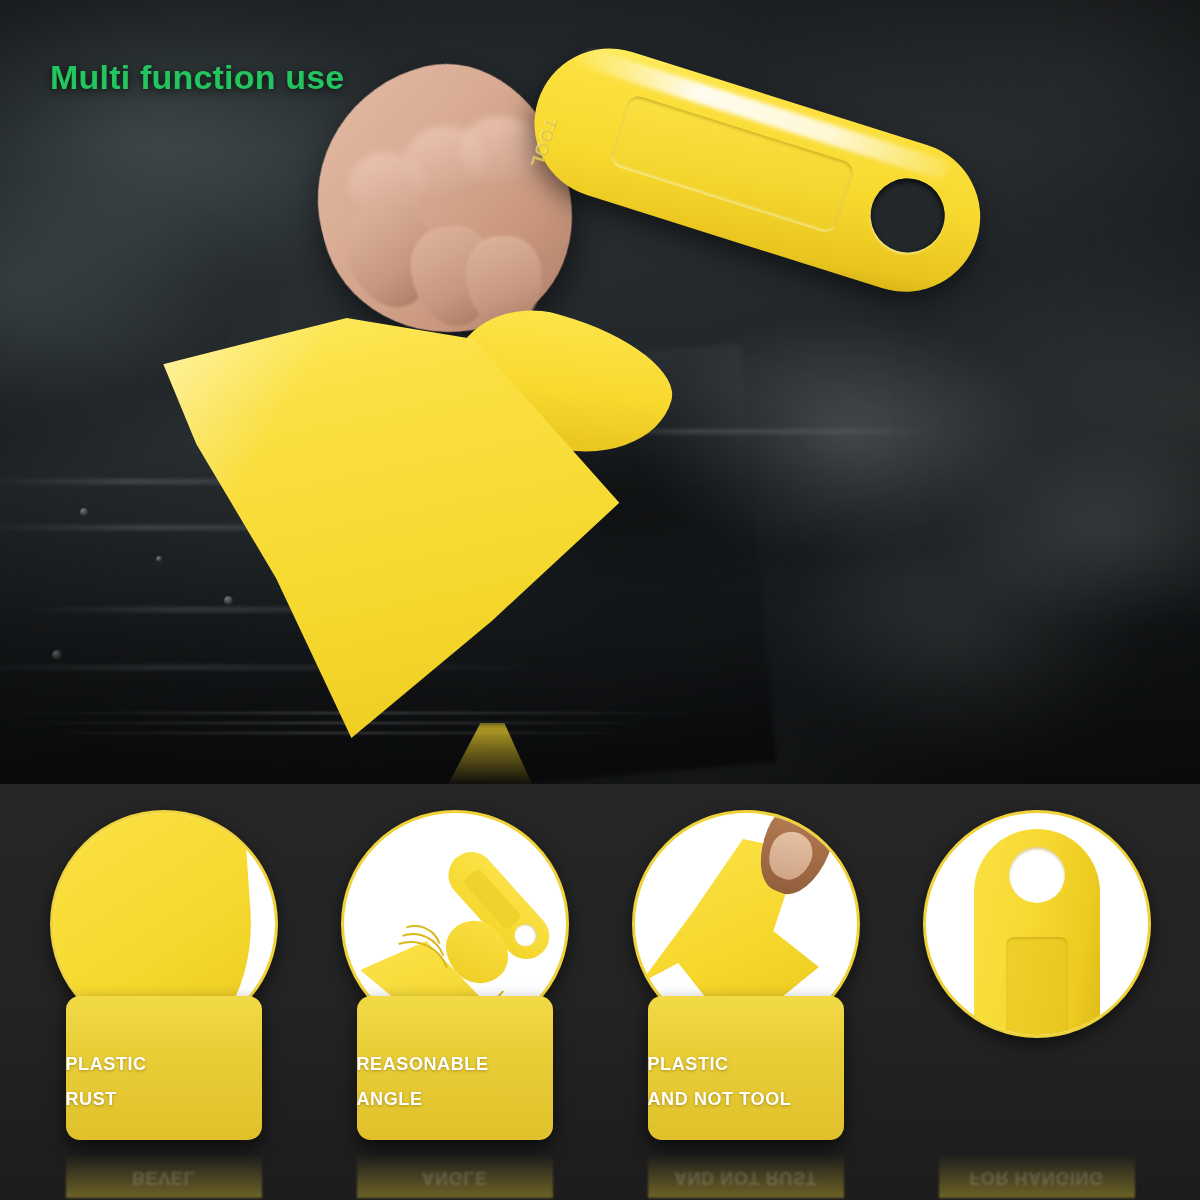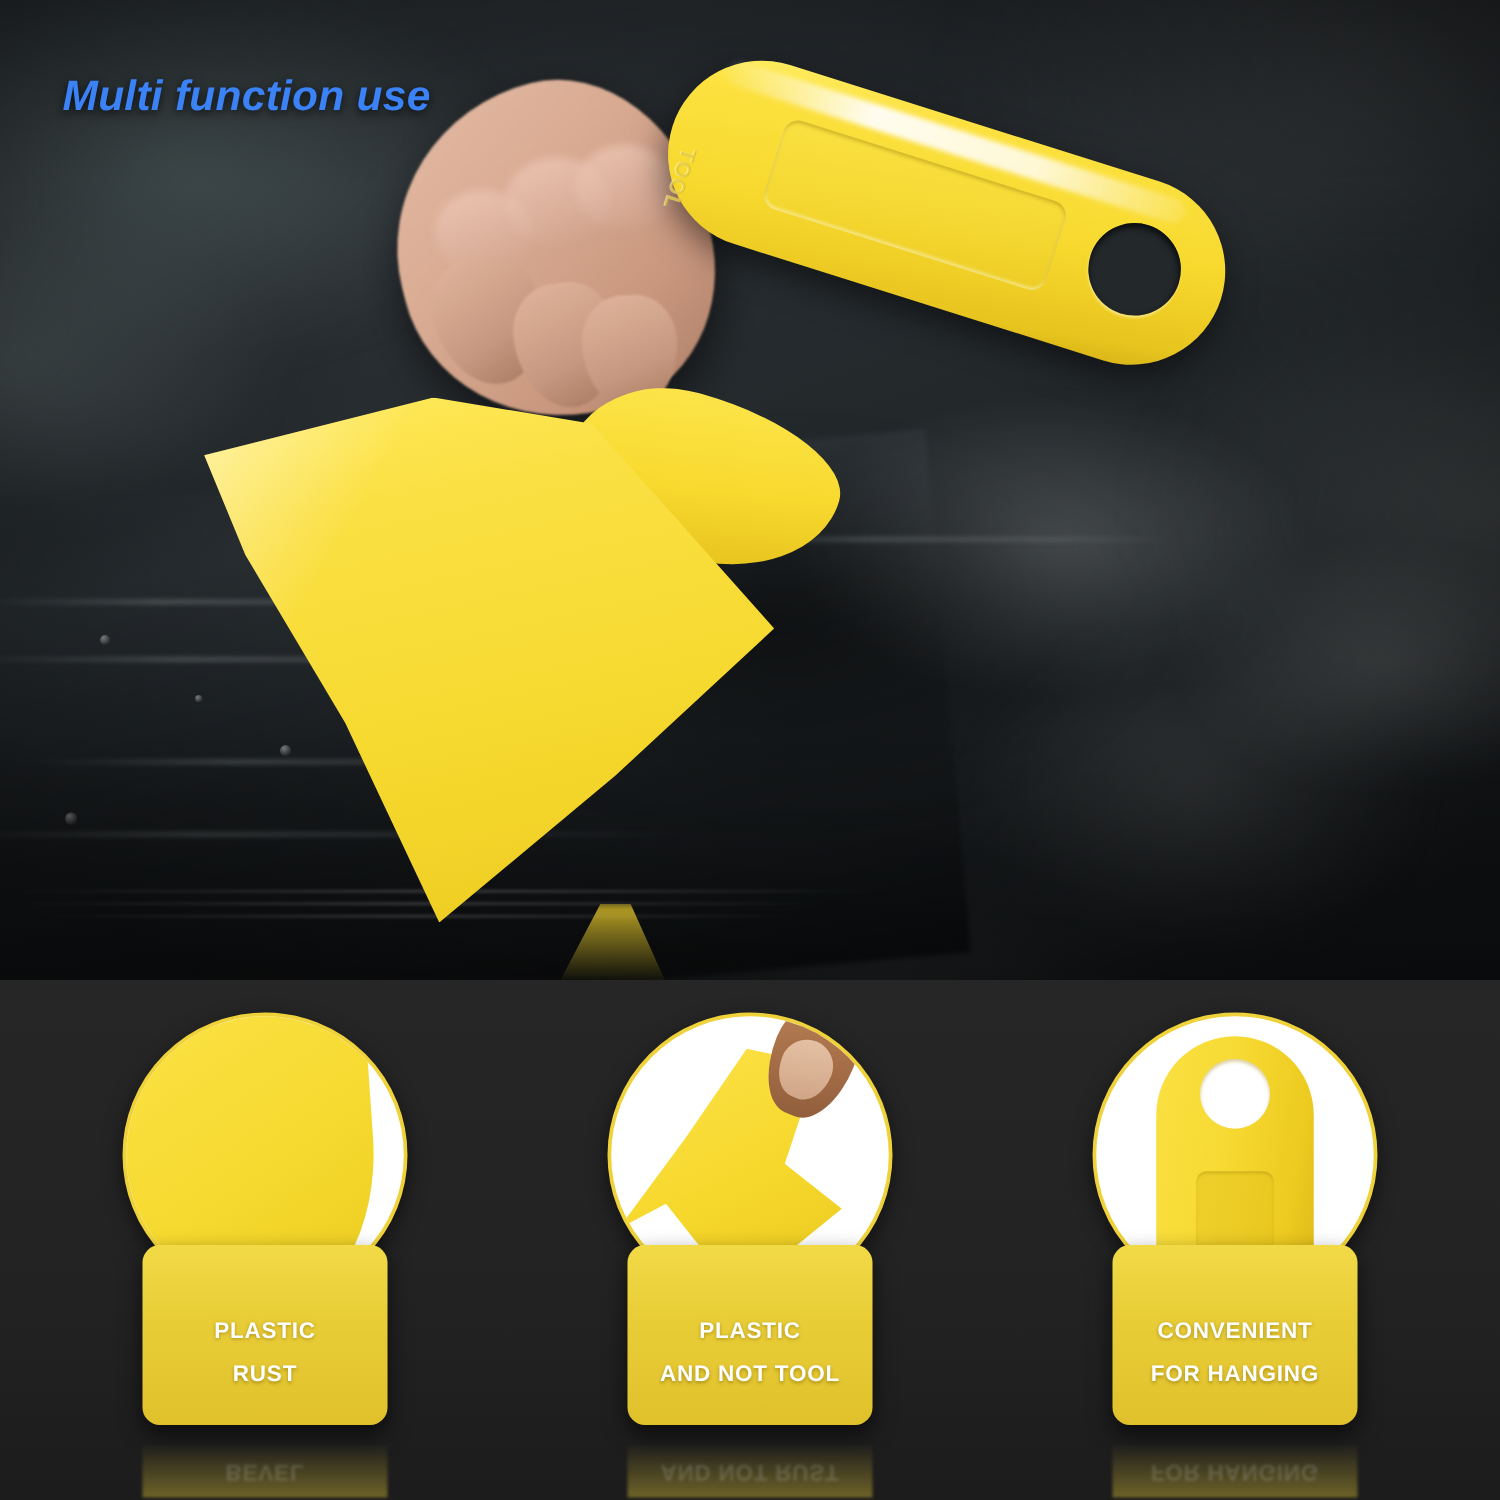--- a/index.html
+++ b/index.html
@@ -156,23 +156,22 @@
   .blade-reflect {
     position:absolute; left:300px; top:705px; width:120px; height:64px;
     background:linear-gradient(180deg, rgba(246,214,44,.75), rgba(246,214,44,0));
     clip-path:polygon(42% 0%, 62% 0%, 86% 100%, 14% 100%);
     filter:blur(3px);
   }
 
   
   .hero-title {
     position:absolute; left:50px; top:58px;
-    font-size:34px; font-weight:bold; color:#3b82f6; letter-spacing:.2px;
+    font-size:34px; font-weight:bold; color:#22c55e; letter-spacing:.2px;
     text-shadow:0 2px 8px rgba(0,0,0,.75);
-    font-style:italic;
   }
   .hero-sub {
     position:absolute; right:30px; top:615px;
     width:540px; text-align:right;
     font-size:40px; font-weight:300; line-height:1.62; color:#fff;
     text-shadow:0 2px 10px rgba(0,0,0,.8);
   }
   .hero-sub .ln { display:block; }
 
   
@@ -284,21 +283,21 @@
   }
 
   
   .plaque {
     position:absolute; left:50%; transform:translateX(-50%);
     top:212px; width:196px; height:144px;
     background:linear-gradient(180deg,#F2DA47 0%,#E9CE38 38%,#E0C12C 100%);
     border-radius:14px;
     box-shadow:0 8px 18px rgba(0,0,0,.6);
     display:flex; flex-direction:column;
-    align-items:center; justify-content:center; gap:14px;
+    align-items:flex-start; justify-content:center; gap:14px;
     padding-top:28px;
   }
   .plaque .ln {
     font-size:18px; font-weight:bold; color:#fff; letter-spacing:.6px;
     text-shadow:0 1px 3px rgba(120,95,0,.55);
     white-space:nowrap;
   }
   .plaque-reflect {
     position:absolute; left:50%; transform:translateX(-50%) scaleY(-1);
     top:358px; width:196px; height:56px;
@@ -388,20 +387,45 @@
         </div>
         <div class="plaque">
           <span class="ln">PLASTIC</span>
           <span class="ln">RUST</span>
         </div>
         <div class="plaque-reflect">
           <span class="rt">BEVEL</span>
         </div>
       </div>
 
+      <div class="card">
+        <div class="circle">
+          <div class="circle-inner c2-wrap">
+            <div class="c2-handle">
+              <div class="c2-hole"></div>
+              <div class="c2-panel"></div>
+            </div>
+            <div class="c2-neck"></div>
+            <div class="c2-blade"></div>
+            <div class="arc" style="left:44px;  top:112px; width:54px; height:54px; transform:rotate(26deg);"></div>
+            <div class="arc" style="left:36px;  top:120px; width:66px; height:66px; transform:rotate(26deg);"></div>
+            <div class="arc" style="left:28px;  top:128px; width:78px; height:78px; transform:rotate(26deg);"></div>
+            <div class="arc" style="left:114px; top:140px; width:50px; height:50px; transform:rotate(168deg);"></div>
+            <div class="arc" style="left:110px; top:146px; width:62px; height:62px; transform:rotate(168deg);"></div>
+            <div class="arc" style="left:106px; top:152px; width:74px; height:74px; transform:rotate(168deg);"></div>
+          </div>
+        </div>
+        <div class="plaque">
+          <span class="ln">REASONABLE</span>
+          <span class="ln">ANGLE</span>
+        </div>
+        <div class="plaque-reflect">
+          <span class="rt">ANGLE</span>
+        </div>
+      </div>
 
       <div class="card">
         <div class="circle">
           <div class="circle-inner">
             <div class="c3-blade"></div>
             <div class="c3-thumb">
               <div class="c3-nail"></div>
             </div>
           </div>
         </div>
@@ -415,24 +439,20 @@
       </div>
 
       <div class="card">
         <div class="circle">
           <div class="circle-inner">
             <div class="c4-handle"></div>
             <div class="c4-hole"></div>
             <div class="c4-panel"></div>
           </div>
         </div>
-        <div class="plaque">
-          <span class="ln">CONVENIENT</span>
-          <span class="ln">FOR HANGING</span>
-        </div>
         <div class="plaque-reflect">
           <span class="rt">FOR HANGING</span>
         </div>
       </div>
 
     </div>
   </section>
 </div>
 
 </body></html>

